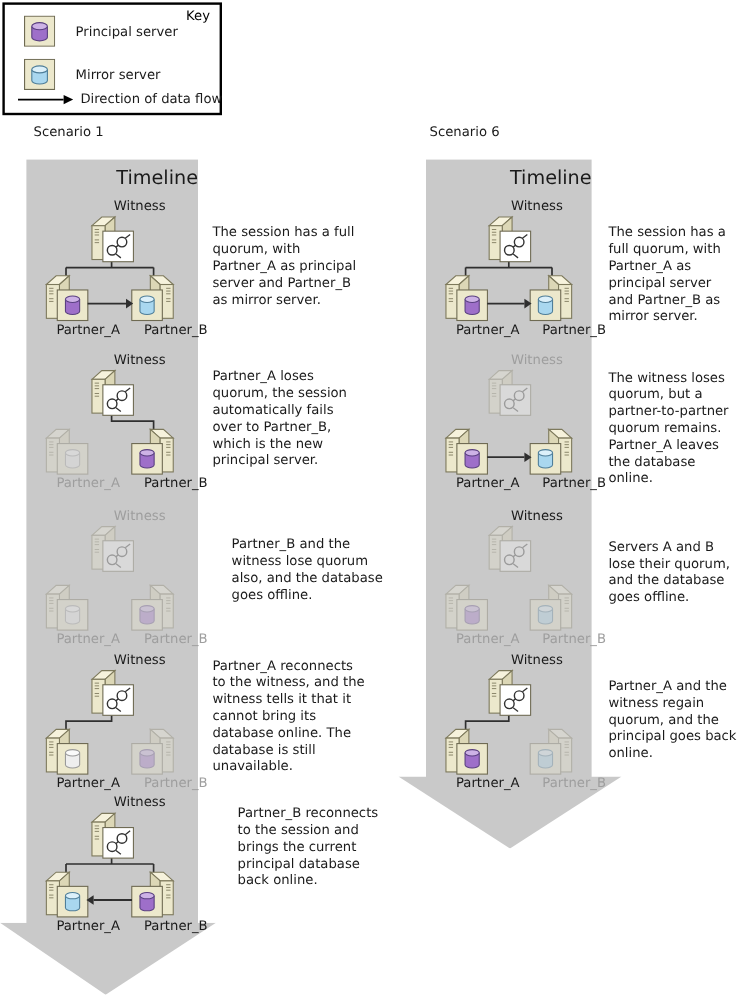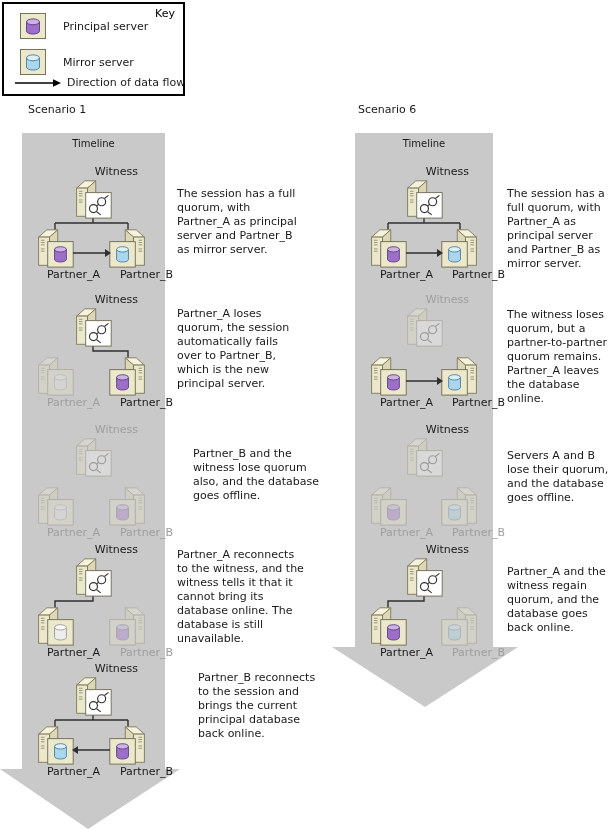--- a/index.html
+++ b/index.html
@@ -6,21 +6,21 @@
 body{margin:0;background:#fff;font-family:"DejaVu Sans",sans-serif}
 .canvas{position:relative;width:616px;height:830px;background:#fff;overflow:hidden}
 .key-box{position:absolute;left:2px;top:2px;width:183px;height:94px;border:2px solid #000;background:#fff}
 .key-title{position:absolute;right:8px;top:3px;font-size:11px;font-weight:normal;color:#000}
 .key-row{position:absolute;display:flex;align-items:center}
 .key-icon{display:inline-block;line-height:0}
 .key-label{font-size:11px;color:#1a1a1a;margin-left:17px;white-space:nowrap}
 .scenario-label{position:absolute;font-size:11px;color:#1a1a1a;white-space:nowrap}
 .band{position:absolute}
 .flare{position:absolute;line-height:0}
-.timeline-label{position:absolute;font-size:10px;text-align:center;color:#1a1a1a}
+.timeline-label{position:absolute;font-size:16px;text-align:right;color:#1a1a1a}
 .stage{position:absolute}
 .node-label{position:absolute;font-size:11px;text-align:right;color:#1a1a1a;white-space:nowrap}
 .node-label.faded{color:#9e9e9e}
 .icon{position:absolute;line-height:0}
 .stage-svg{position:absolute;left:0;top:0}
 .desc{position:absolute;font-size:11px;line-height:14px;color:#1a1a1a;overflow-wrap:break-word}
 </style>
 </head>
 <body>
 
@@ -459,15 +459,15 @@
               <polygon points="16,11 25,3 25,34 16,42" fill="#dcd7b6" stroke="#7d795c"></polygon>
               <rect x="4" y="11" width="12" height="31" fill="#ece8cc" stroke="#7d795c"></rect>
               <path d="M6.5,14.5 h4 M6.5,17 h4 M6.5,19.5 h4 M6.5,24 h4 M6.5,26.5 h4" stroke="#7d795c" stroke-width="0.8" fill="none"></path>
               <rect x="14" y="16" width="28" height="28" fill="#ece8cc" stroke="#6e6a52"></rect>
               <path d="M21.5,24.5 v11 a6.5,2.9250000000000003 0 0 0 13,0 v-11" fill="#a9d7ef" stroke="#4f7e99" stroke-width="1"></path>
               <ellipse cx="28" cy="24.5" rx="6.5" ry="2.9250000000000003" fill="#dcf0fa" stroke="#4f7e99" stroke-width="1"></ellipse>
             </g>
           </svg></span>
         <div class="node-label faded" style="left: 60px; top: 103px; width: 90px;">Partner_B</div>
       </div>
-      <div class="desc" style="left: 507px; top: 565px; width: 108px;">Partner_A and the witness regain quorum, and the database goes back online.</div>
+      <div class="desc" style="left: 507px; top: 565px; width: 108px;">Partner_A and the witness regain quorum, and the principal goes back online.</div>
     </div>
 </div>
 
 </body></html>

